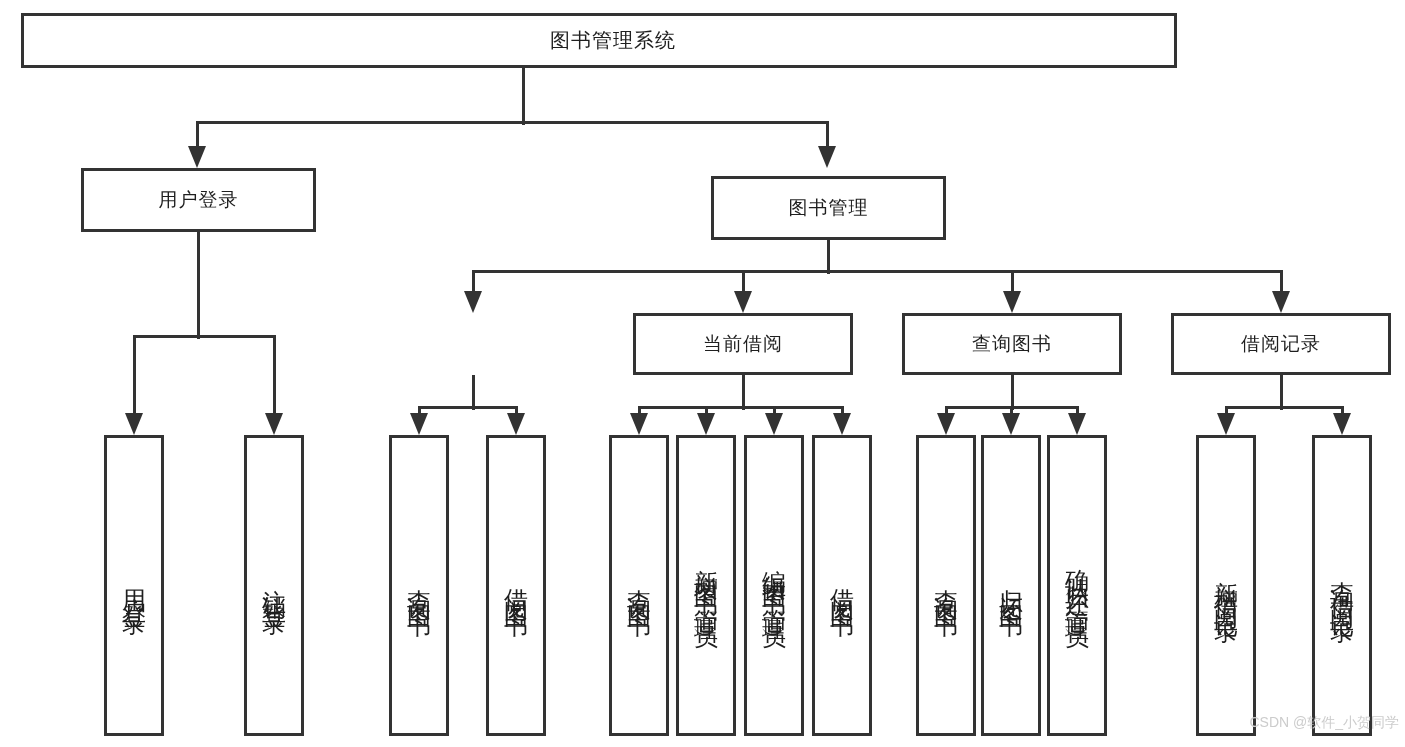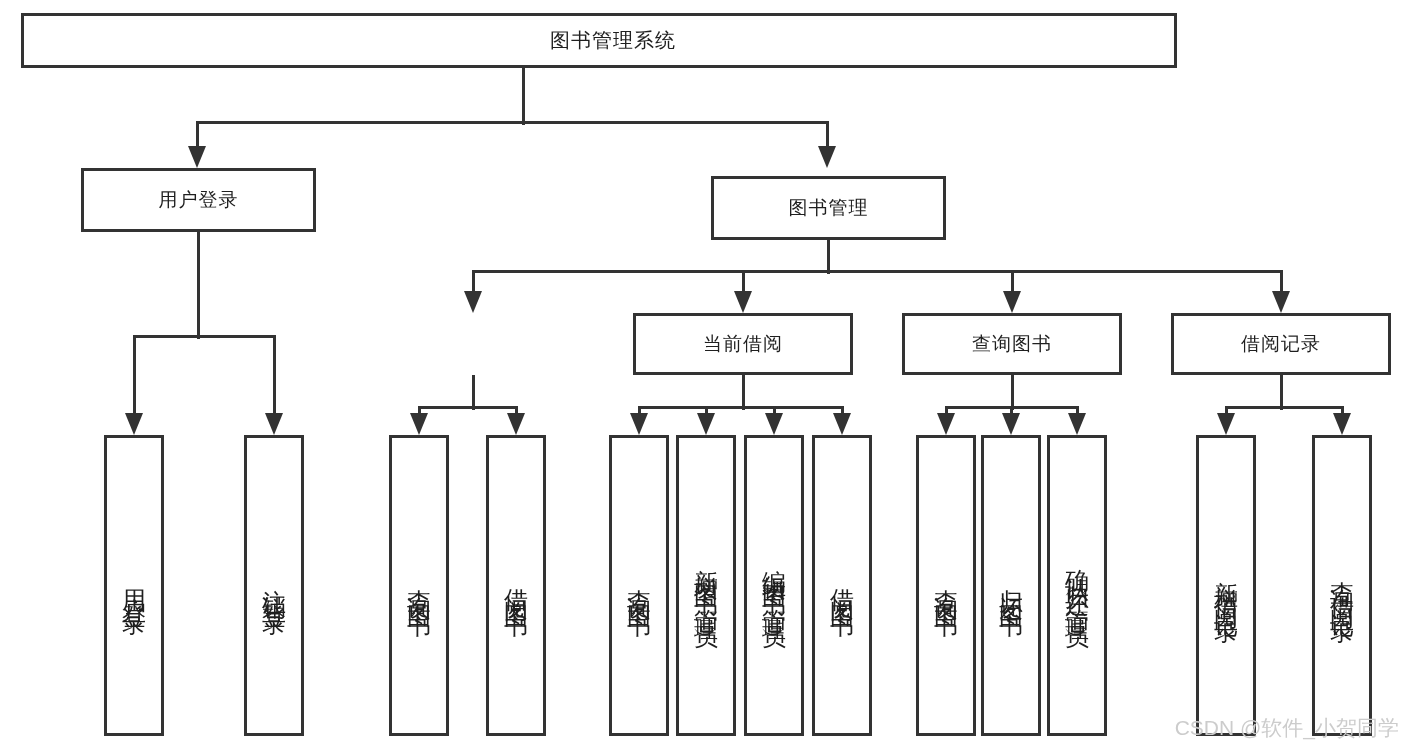--- a/index.html
+++ b/index.html
@@ -54,21 +54,21 @@
     position:absolute;
     width:0;height:0;
     border-left:9px solid transparent;
     border-right:9px solid transparent;
     border-top:22px solid var(--line);
   }
   #watermark{
     position:absolute;
     top:714px;
     right:6px;
-    font-size:21px;
+    font-size:14px;
     color:var(--wm);
     z-index:30;
     white-space:nowrap;
   }
   #connectors div{z-index:1;}
   .node{z-index:2;}
 </style>
 </head>
 <body>
 

